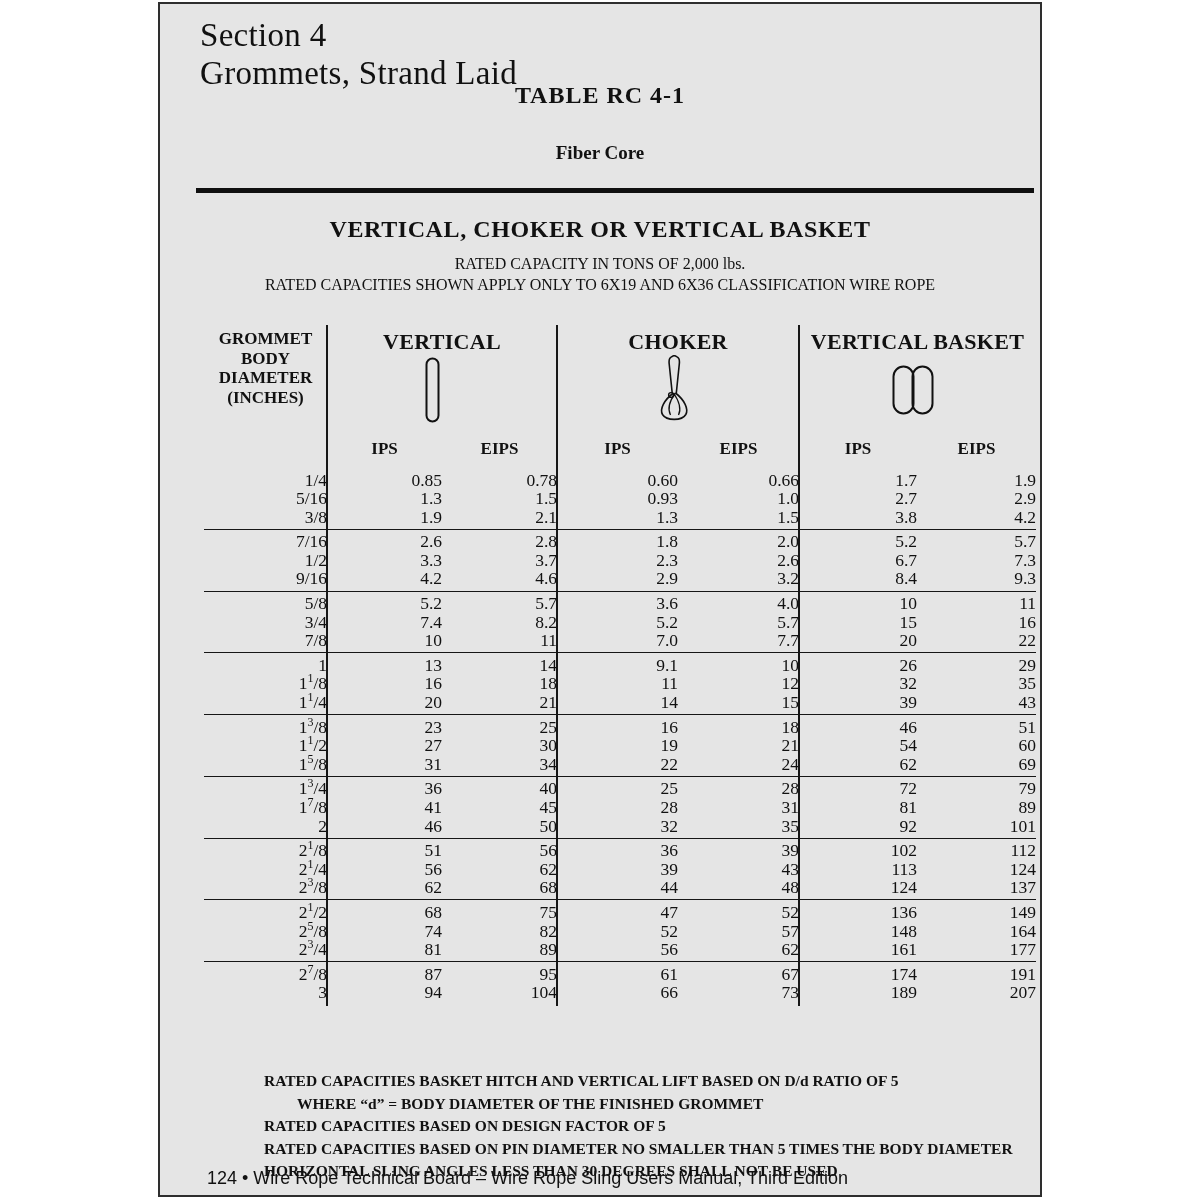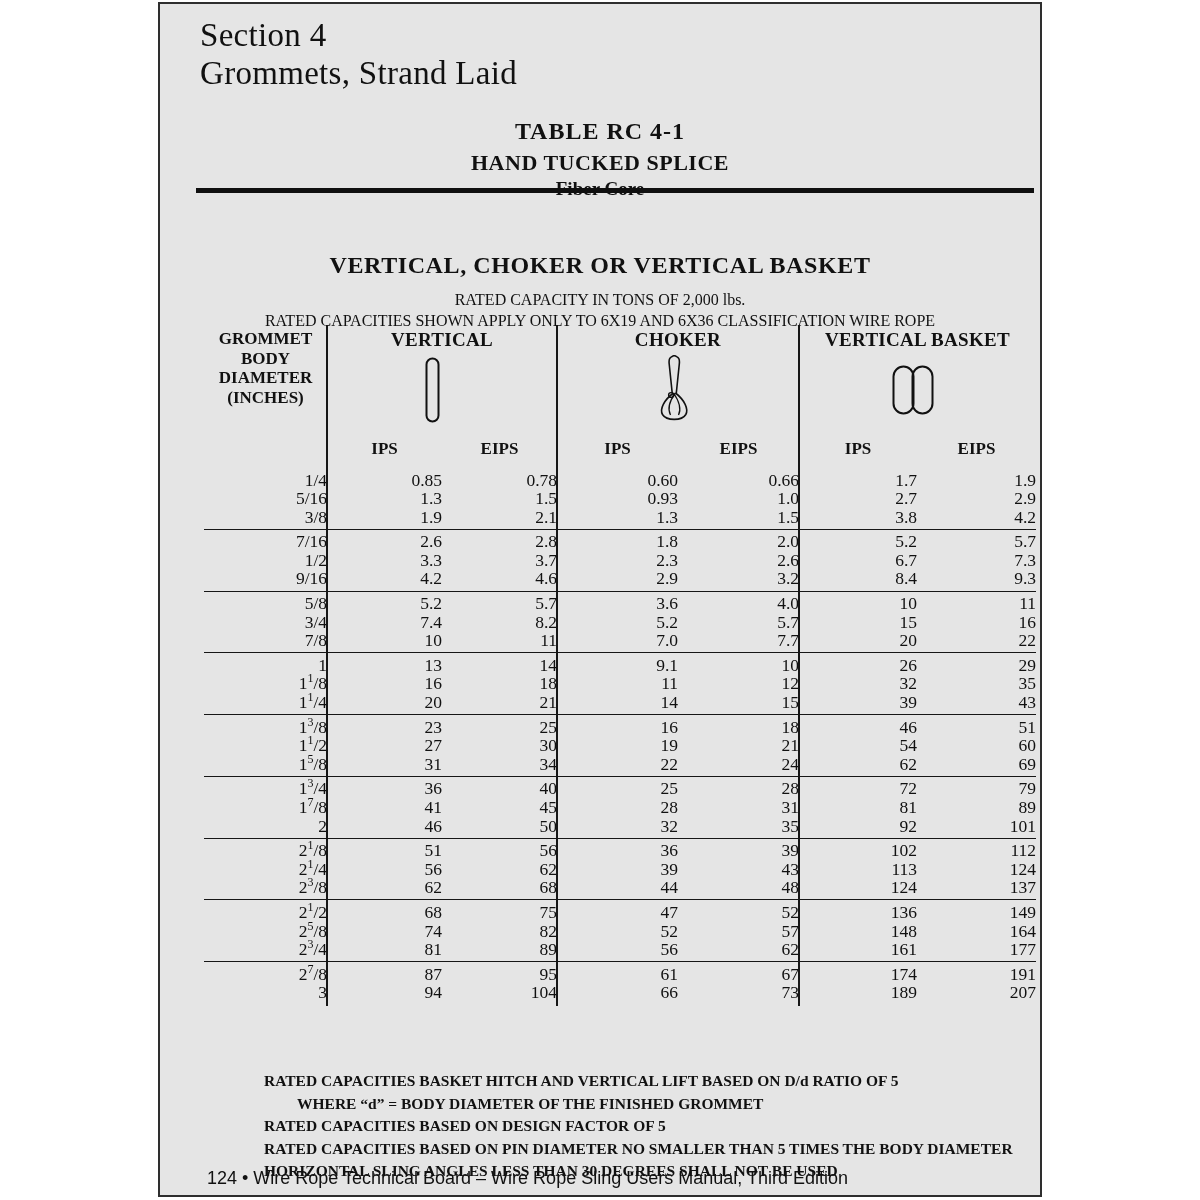--- a/index.html
+++ b/index.html
@@ -1,35 +1,35 @@
 <!DOCTYPE html>
 <html><head>
 <meta charset="utf-8">
 <style>
   html,body{margin:0;padding:0;background:#ffffff;}
   body{width:1200px;height:1200px;position:relative;font-family:"Liberation Serif",serif;color:#111;}
   .page{position:absolute;left:158px;top:2px;width:884px;height:1195px;background:#e5e5e5;
         border:2px solid #2e2e2e;box-sizing:border-box;overflow:hidden;}
   .abs{position:absolute;}
-  .ctr{left:0;width:100%;text-align:center;margin-top:36px;}
+  .ctr{left:0;width:100%;text-align:center;}
 
   .section-heading{left:40px;top:12px;font-size:33px;line-height:38px;letter-spacing:0.3px;}
   .tbl-label{top:78px;font-size:24px;font-weight:bold;letter-spacing:1px;}
   .tbl-title{top:110px;font-size:22px;font-weight:bold;letter-spacing:0.5px;}
   .core-type{top:138px;font-size:19px;font-weight:bold;}
   .rule{left:36px;top:184px;width:838px;height:5px;background:#101010;}
   .hitch-heading{top:212px;font-size:24px;font-weight:bold;letter-spacing:0.6px;}
   .cap1{top:251px;font-size:16px;}
   .cap2{top:272px;font-size:16px;}
 
   .rctable{left:44px;top:321px;width:832px;}
   .thead{position:relative;height:143px;}
   .rowhdr{position:absolute;left:0;top:4px;width:123px;text-align:center;
           font-weight:bold;font-size:17px;line-height:19.5px;}
-  .grphdr{position:absolute;top:4px;text-align:center;font-weight:bold;font-size:19px;letter-spacing:0.3px;}
+  .grphdr{position:absolute;top:4px;text-align:center;font-weight:bold;font-size:22px;letter-spacing:0.3px;}
   .gh1{left:123px;width:230px;} .gh2{left:353px;width:242px;} .gh3{left:595px;width:237px;}
   .icon{position:absolute;}
   .icon-vertical{left:221px;top:32px;}
   .icon-choker{left:453px;top:30px;}
   .icon-basket{left:688px;top:40px;}
   .subhead{position:absolute;left:0;top:114px;width:832px;display:grid;
            grid-template-columns:123px 115px 115px 121px 121px 118px 119px;
            font-weight:bold;font-size:17px;text-align:center;}
   .tbody{position:relative;}
   .tgroup{padding:2.5px 0;}
@@ -49,21 +49,20 @@
 <body>
 
 <div class="page">
 
   <div class="abs section-heading">
     <div>Section 4</div>
     <div>Grommets, Strand Laid</div>
   </div>
 
   <div class="abs ctr tbl-label">TABLE  RC  4-1</div>
-  <div class="abs ctr tbl-title">HAND TUCKED SPLICE</div>
   <div class="abs ctr core-type">Fiber Core</div>
 
   <div class="abs rule"></div>
 
   <div class="abs ctr hitch-heading">VERTICAL, CHOKER OR VERTICAL BASKET</div>
   <div class="abs ctr cap1">RATED CAPACITY IN TONS OF 2,000 lbs.</div>
   <div class="abs ctr cap2">RATED CAPACITIES SHOWN APPLY ONLY TO 6X19 AND 6X36 CLASSIFICATION WIRE ROPE</div>
 
   <div class="abs rctable">
     <div class="thead">

